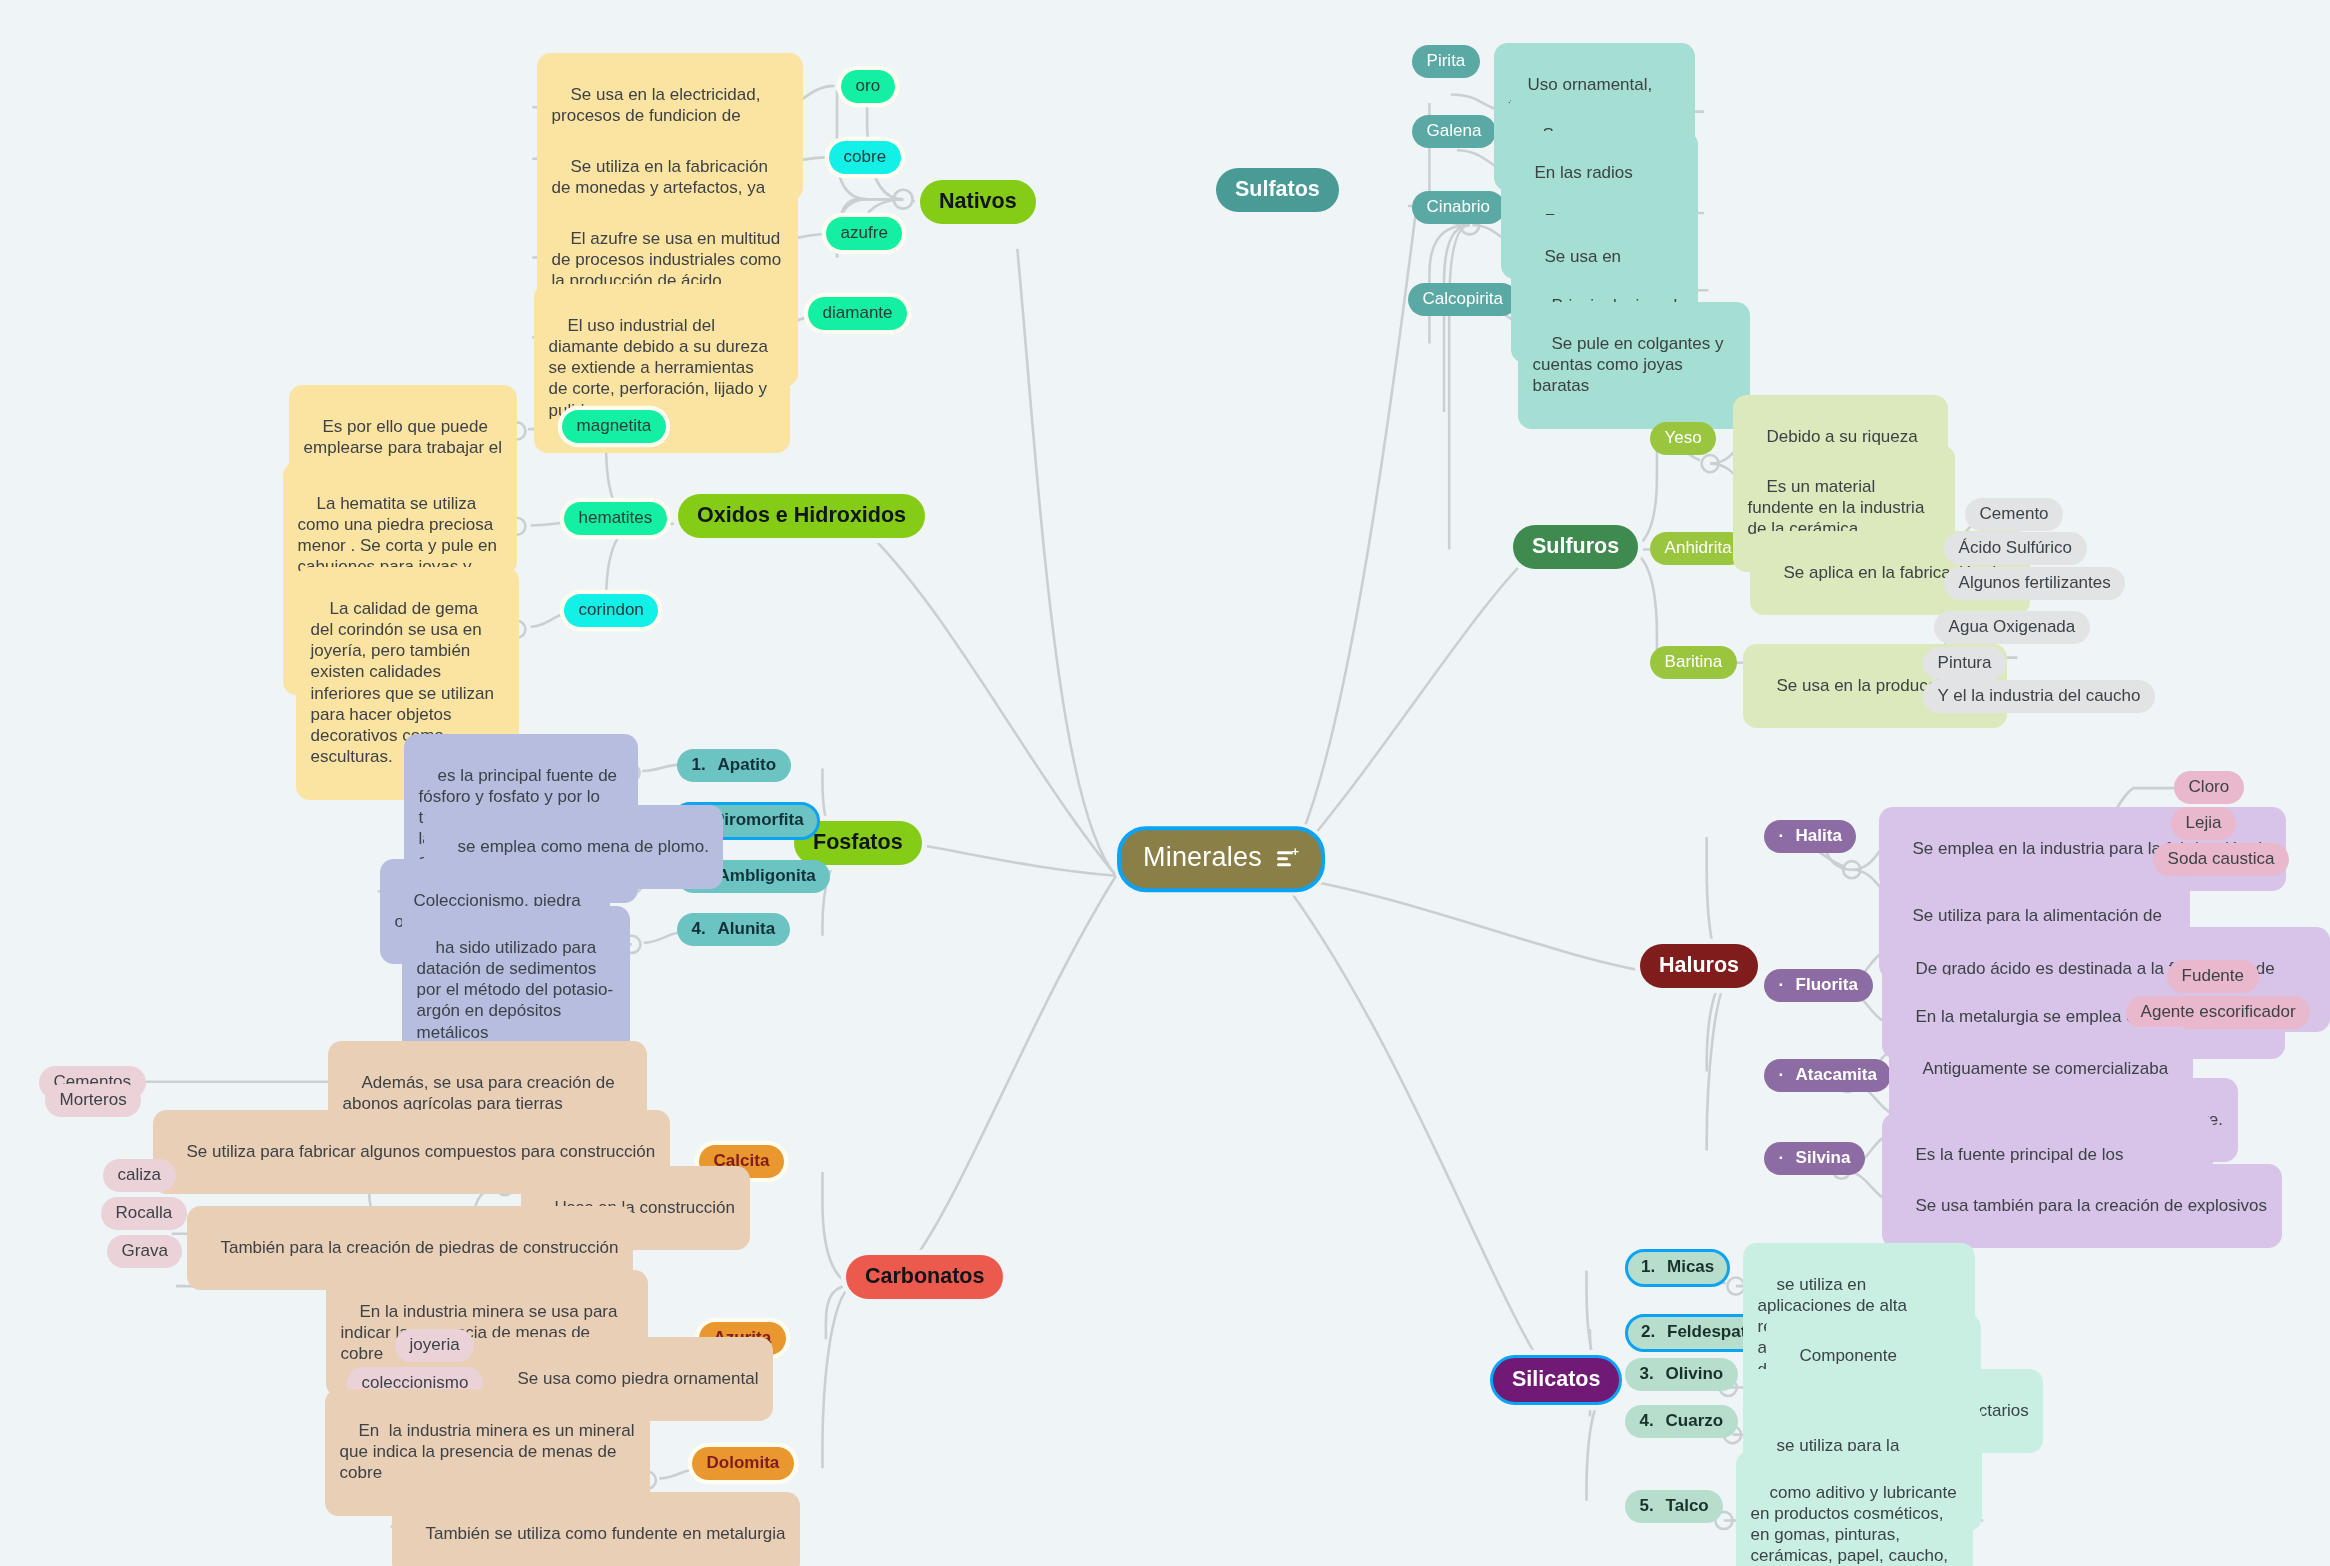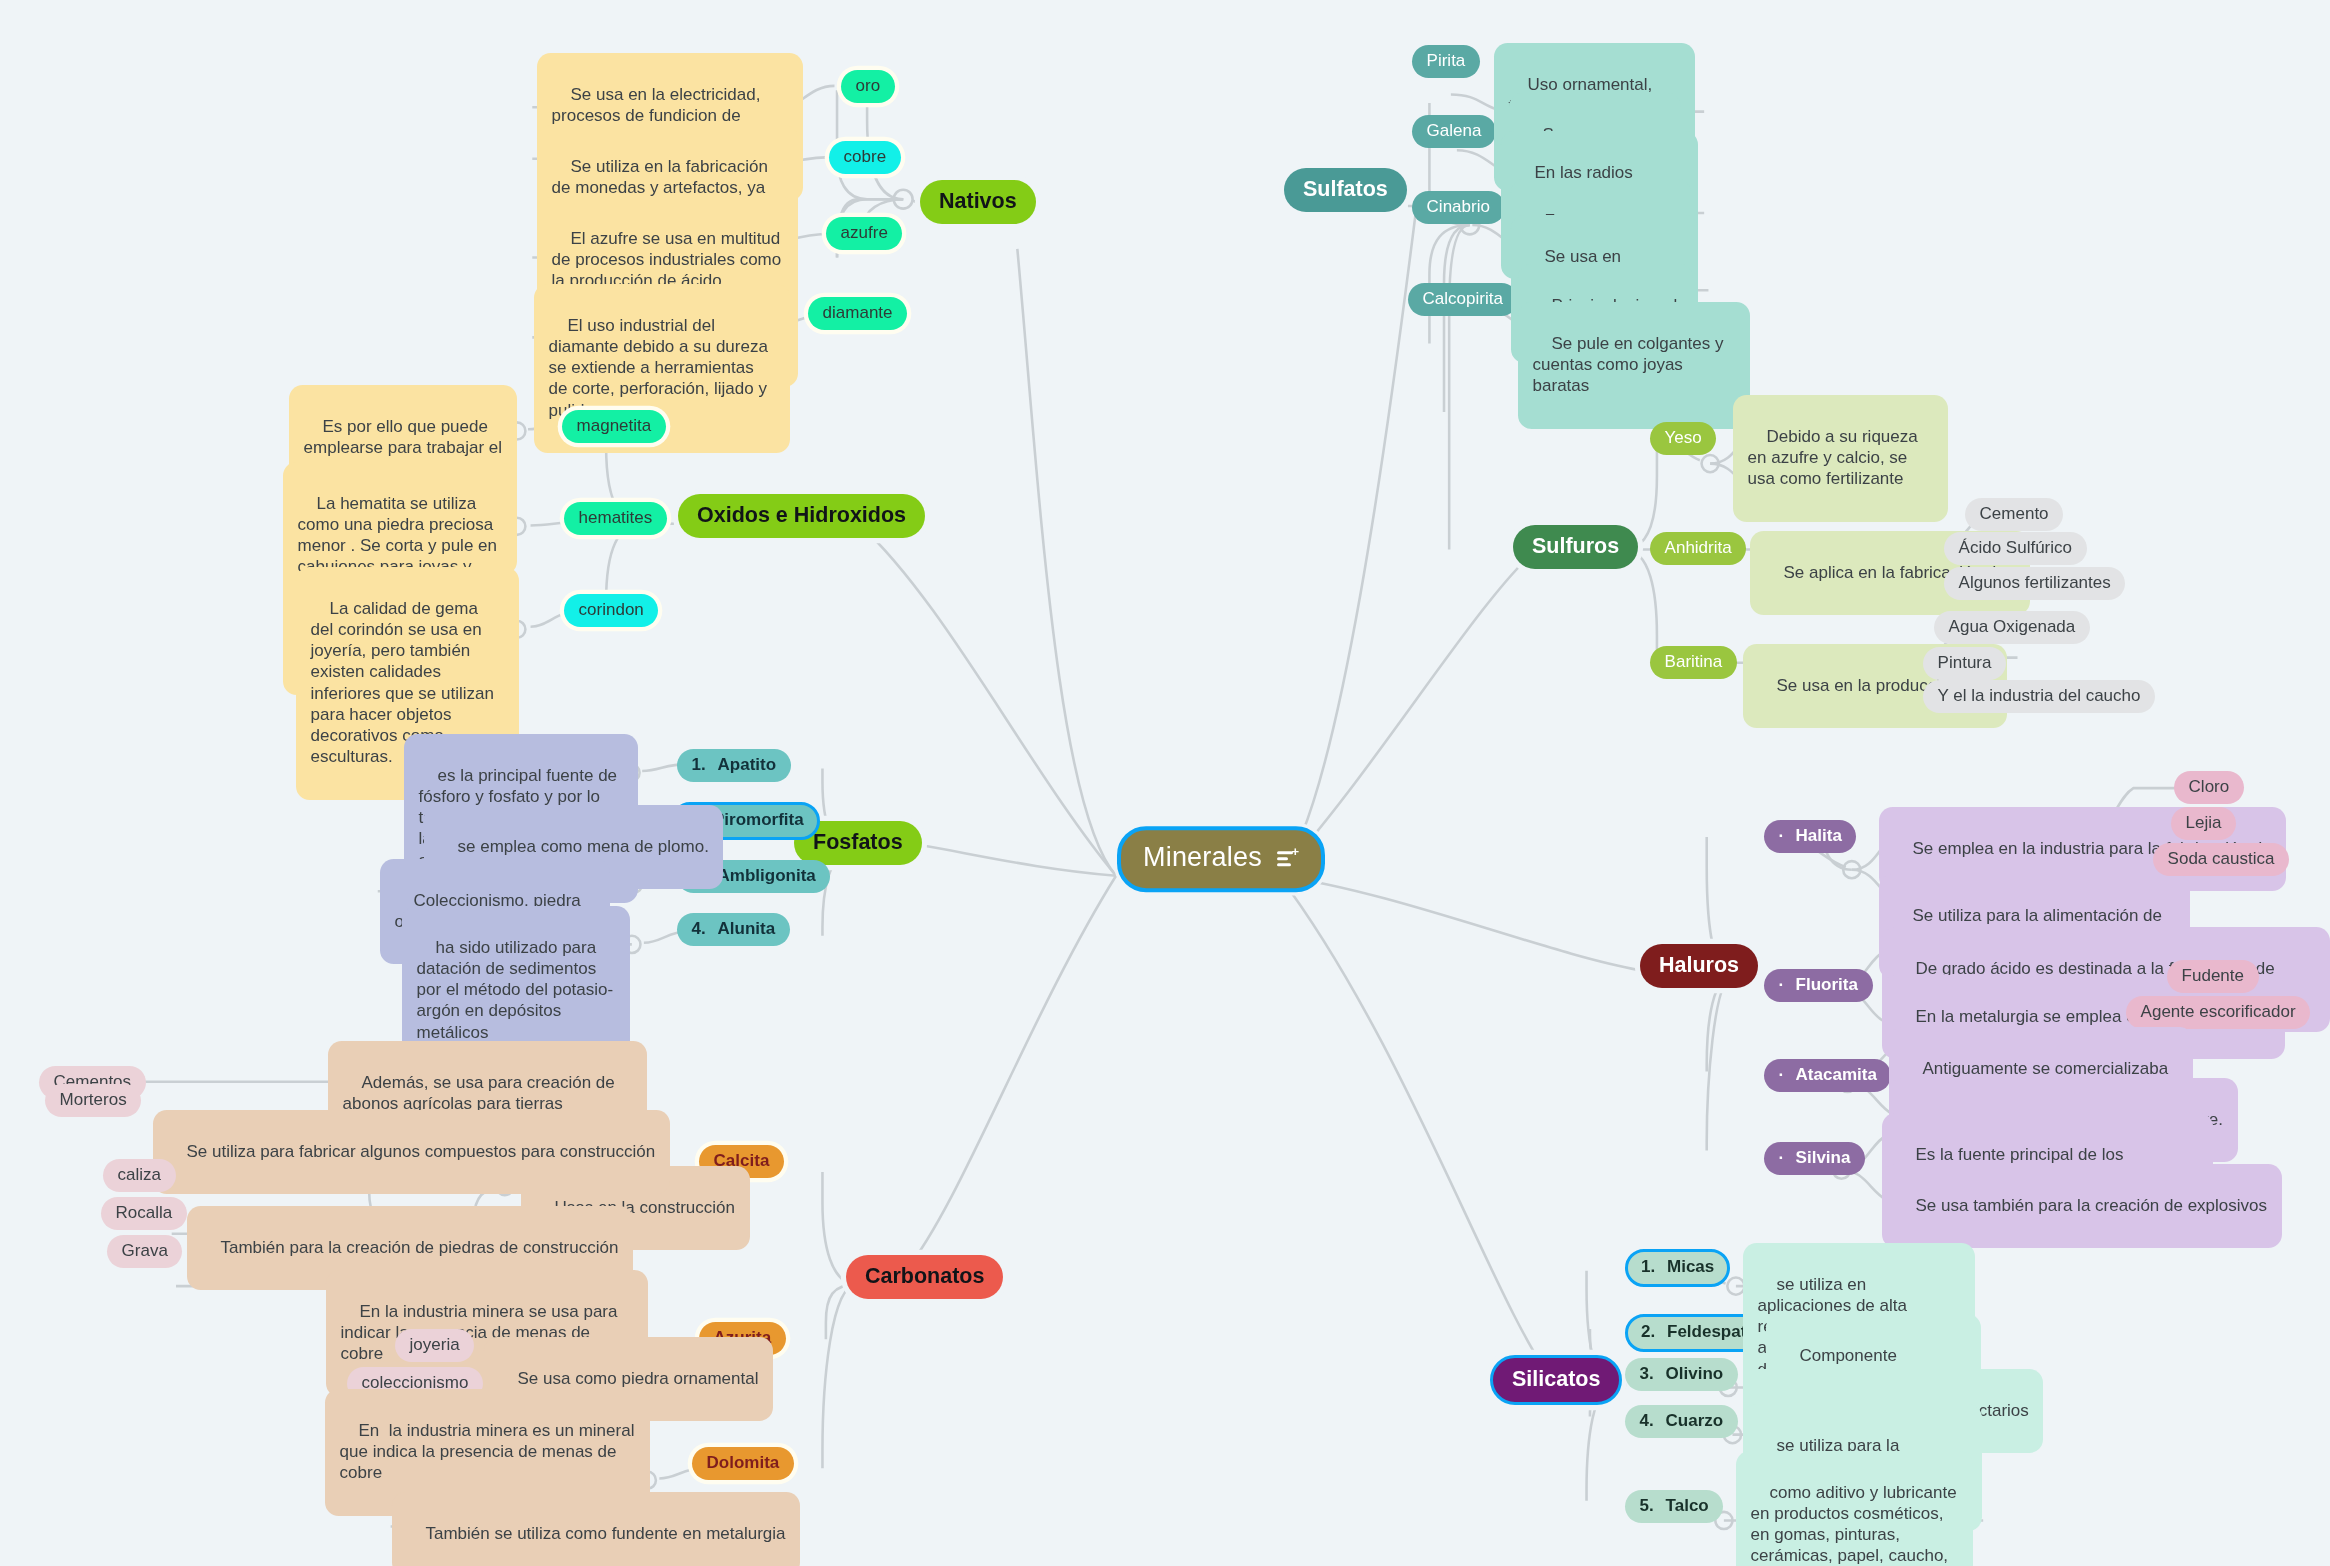--- a/index.html
+++ b/index.html
@@ -388,21 +388,21 @@
   <div class="node leaf m-yellow" style="left:537px; top:125px; width:261px;">
     <span>Se utiliza en la fabricación de monedas y artefactos, ya que es un buen conductor de calor.</span>
   </div>
   <div class="node leaf m-yellow" style="left:537px; top:197px; width:261px;">
     <span>El azufre se usa en multitud de procesos industriales como la producción de ácido sulfúrico para baterias, la fabricación de pólvora y el vulcanizado del caucho.</span>
   </div>
   <div class="node leaf m-yellow" style="left:534px; top:284px; width:256px;">
     <span>El uso industrial del diamante debido a su dureza se extiende a herramientas de corte, perforación, lijado y pulido.</span>
   </div>
 
-  <div class="node branch c-teal light" style="left:1284px; top:168px;align-items:center;">
+  <div class="node branch c-teal light" style="left:1216px; top:168px;align-items:center;">
     <span>Sulfatos</span>
   </div>
   <div class="node chip m-tealdk" style="left:1412px; top:45px;">
     <span>Pirita</span>
   </div>
   <div class="node chip m-tealdk" style="left:1412px; top:115px;">
     <span>Galena</span>
   </div>
   <div class="node chip m-tealdk" style="left:1412px; top:191px;">
     <span>Cinabrio</span>
@@ -461,20 +461,23 @@
     <span>Yeso</span>
   </div>
   <div class="node chip m-olive" style="left:1650px; top:532px;">
     <span>Anhidrita</span>
   </div>
   <div class="node chip m-olive" style="left:1650px; top:646px;">
     <span>Baritina</span>
   </div>
   <div class="node leaf m-leafgrn" style="left:1733px; top:395px; width:215px;">
     <span>Debido a su riqueza en azufre y calcio, se usa como fertilizante</span>
+  </div>
+  <div class="node leaf m-leafgrn" style="left:1733px; top:445px; width:222px;">
+    <span>Es un material fundente en la industria de la cerámica</span>
   </div>
   <div class="node leaf m-leafgrn" style="left:1750px; top:531px;">
     <span>Se aplica en la fabricación de :</span>
   </div>
   <div class="node chip m-grey" style="left:1965px; top:498px;">
     <span>Cemento</span>
   </div>
   <div class="node chip m-grey" style="left:1944px; top:532px;">
     <span>Ácido Sulfúrico</span>
   </div>

